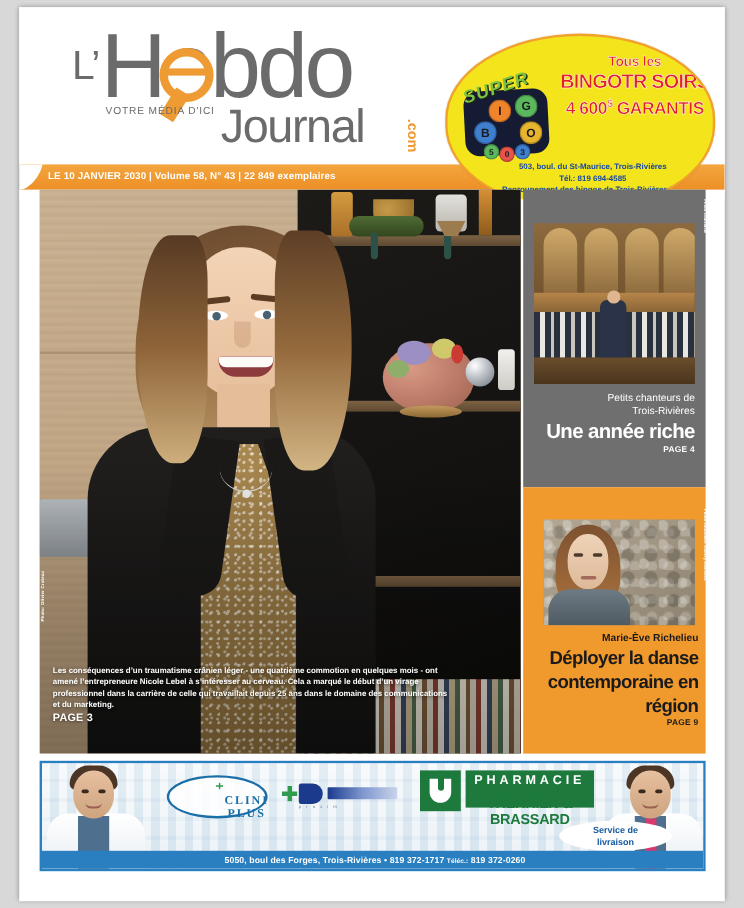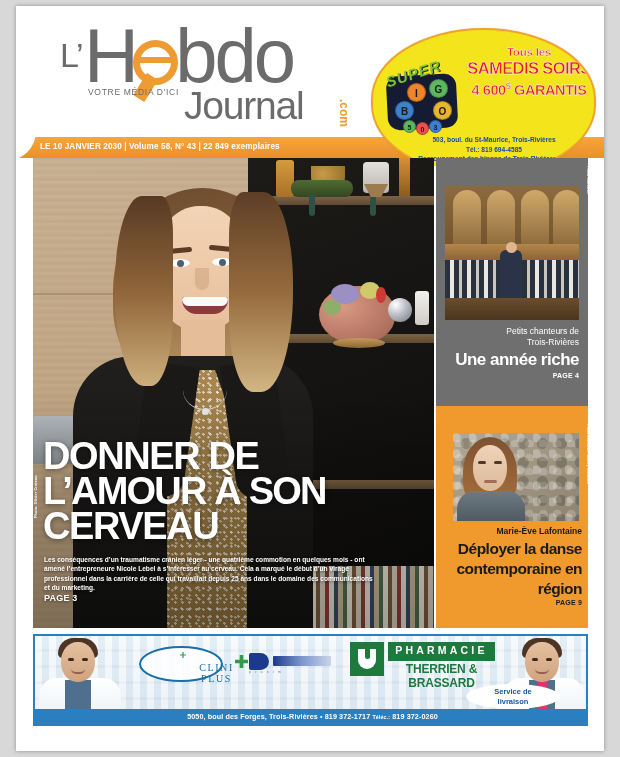--- a/index.html
+++ b/index.html
@@ -552,34 +552,34 @@
     border: 2px solid #1b6fa8;
     border-radius: 50%;
     background: rgba(255,255,255,0.85);
     text-align: center;
   }
   .cp-cross {
     position:absolute; left:39px; top:4px; width:6px; height:6px;
     background:#2f9c4d;
     clip-path: polygon(40% 0,60% 0,60% 40%,100% 40%,100% 60%,60% 60%,60% 100%,40% 100%,40% 60%,0 60%,0 40%,40% 40%);
   }
-  .cp-text { position:absolute; left:17px; top:14px; width:84px; font-size: 10px; font-weight: 400; letter-spacing: 1.6px; color: #1b6fa8; font-family: "Liberation Serif", serif; padding-left: 33px; }
+  .cp-text { position:absolute; left:6px; top:14px; width:84px; font-size: 10px; font-weight: 700; letter-spacing: 1.6px; color: #1b6fa8; font-family: "Liberation Serif", serif; padding-left: 33px; }
 
   .proxim-logo { position: absolute; left: 200px; top: 16px; width: 100px; height: 22px; }
   .px-plus { position:absolute; left:0; top:3px; width:13px; height:13px; background:#2f9c4d;
              clip-path: polygon(36% 0,64% 0,64% 36%,100% 36%,100% 64%,64% 64%,64% 100%,36% 100%,36% 64%,0 64%,0 36%,36% 36%); }
   .px-d    { position:absolute; left:14px; top:1px; width:20px; height:17px; background:#1b3a8c; border-radius: 2px 9px 9px 2px; }
   .px-bar  { position:absolute; left:38px; top:4px; width:58px; height:10px; background:linear-gradient(90deg,#1b3a8c,#7e97cf,#c9d3ea); border-radius:1px; }
   .px-sub  { position:absolute; left:14px; top:18px; width:86px; font-size:3.6px; letter-spacing:1.6px; color:#6d7a95; }
 
   .tb-logo { position: absolute; left: 315px; top: 6px; width: 145px; height: 44px; }
   .tb-box  { position:absolute; left:0; top:0; width:34px; height:34px; background:#1d7a3c; }
   .tb-mortar { position:absolute; left:8px; top:7px; width:18px; height:20px; background:#ffffff; border-radius: 0 0 9px 9px; }
   .tb-snake  { position:absolute; left:15px; top:3px; width:5px; height:14px; background:#1d7a3c; border-radius:3px; }
-  .tb-head { position:absolute; left:38px; top:0px; width:107px; height:19px; background:#1d7a3c; }
+  .tb-head { position:absolute; left:38px; top:0px; width:107px; height:31px; background:#1d7a3c; }
   .tb-head-t { position:absolute; left:0; top:2px; width:107px; text-align:center; color:#ffffff; font-size:10.5px; font-weight:700; letter-spacing:3.2px; }
   .tb-name { position:absolute; left:38px; top:20px; width:107px; text-align:center; color:#1d7a3c; font-size:12px; font-weight:700; letter-spacing:-0.2px; }
 
   .pharma-tagline {
     position: absolute; left: 134px; top: 50px;
     width: 282px;
     text-align: center;
     color: #1459a0;
     font-size: 16px;
     font-weight: 700;
@@ -651,21 +651,21 @@
         <span class="ball big" style="left:46px; top:16px; background:#5bb85c;">G</span>
         <span class="ball big" style="left:12px; top:38px; background:#3f7fd0;">B</span>
         <span class="ball big" style="left:50px; top:38px; background:#e8b52e;">O</span>
         <span class="ball sm" style="left:20px; top:57px; background:#5bb85c;">5</span>
         <span class="ball sm" style="left:33px; top:59px; background:#e8544a;">0</span>
         <span class="ball sm" style="left:46px; top:57px; background:#3f7fd0;">3</span>
       </div>
 
       <div class="bingo-lines">
         <div class="bl-1">Tous les</div>
-        <div class="bl-2">SAMEDIS SOIRS</div>
+        <div class="bl-2">BINGOTR SOIRS</div>
         <div class="bl-4"><span>4 600</span><span class="bl-sup">$</span> <span>GARANTIS</span></div>
       </div>
 
       <div class="bingo-contact">
         <div class="bc-line">503, boul. du St-Maurice, Trois-Rivières</div>
         <div class="bc-line">Tél.: 819 694-4585</div>
         <div class="bc-line">Regroupement des bingos de Trois-Rivières inc.</div>
         <div class="bc-site">BINGOTR.COM</div>
       </div>
 
@@ -719,25 +719,20 @@
     <div class="subj-blouse"></div>
     <div class="subj-lapel-l"></div>
     <div class="subj-lapel-r"></div>
     <div class="subj-hair-front-l"></div>
     <div class="subj-hair-front-r"></div>
     <div class="subj-necklace"></div>
     <div class="subj-pendant"></div>
 
     <div class="hero-scrim"></div>
 
-    <div id="hero-headline">
-      <span class="hl">DONNER DE</span>
-      <span class="hl hl-2">L’AMOUR À SON</span>
-      <span class="hl">CERVEAU</span>
-    </div>
 
     <div id="hero-deck">Les conséquences d’un traumatisme crânien léger - une quatrième commotion en quelques mois -  ont amené l’entrepreneure Nicole Lebel à s’intéresser au cerveau. Cela a marqué le début d’un virage professionnel dans la carrière de celle qui travaillait depuis 25 ans dans le domaine des communications et du marketing.</div>
     <div id="hero-page">PAGE 3</div>
     <div class="photo-credit-left">Photo: Olivier Croteau</div>
   </div>
 
   <div id="rail-top">
     <div class="rail-photo-choir">
       <div class="choir-arch ca1"></div>
       <div class="choir-arch ca2"></div>
@@ -762,21 +757,21 @@
     <div class="rail-photo-mev">
       <div class="mev-wall"></div>
       <div class="mev-hair"></div>
       <div class="mev-face"></div>
       <div class="mev-eye-l"></div>
       <div class="mev-eye-r"></div>
       <div class="mev-mouth"></div>
       <div class="mev-top"></div>
     </div>
     <div class="rail-bottom-text">
-      <div class="kicker-dark">Marie-Ève Lafontaine</div>
+      <div class="kicker-dark">Marie-Ève Richelieu</div>
       <div class="rail-title-dark">Déployer la danse</div>
       <div class="rail-title-dark">contemporaine en</div>
       <div class="rail-title-dark">région</div>
       <div class="rail-page-dark">PAGE 9</div>
     </div>
   </div>
   <div class="photo-credit-rail2">Photo courtoisie: Audrey Richelieu</div>
 
   <div id="pharma-ad">
     <div class="pharma-shelfbg"></div>

